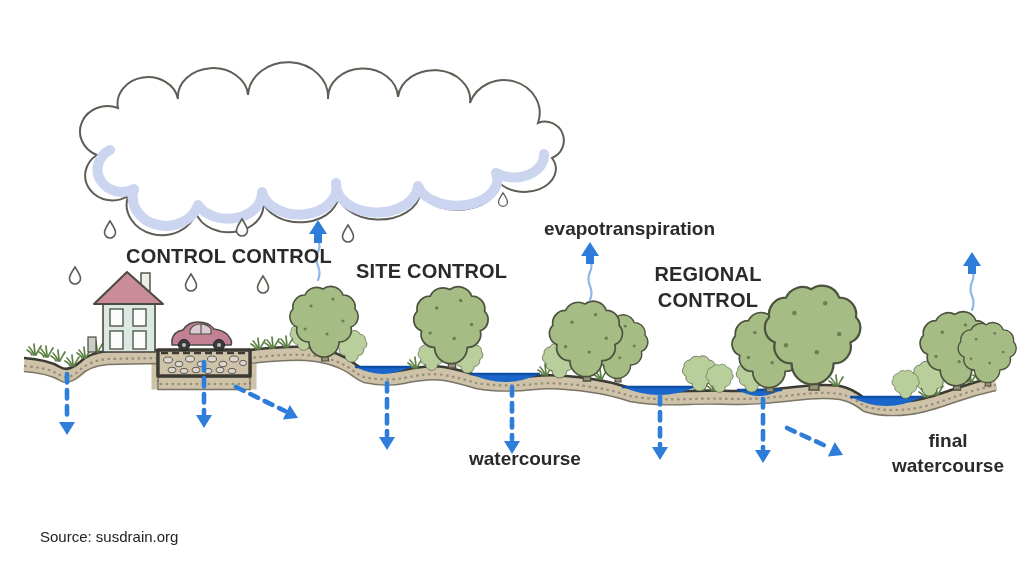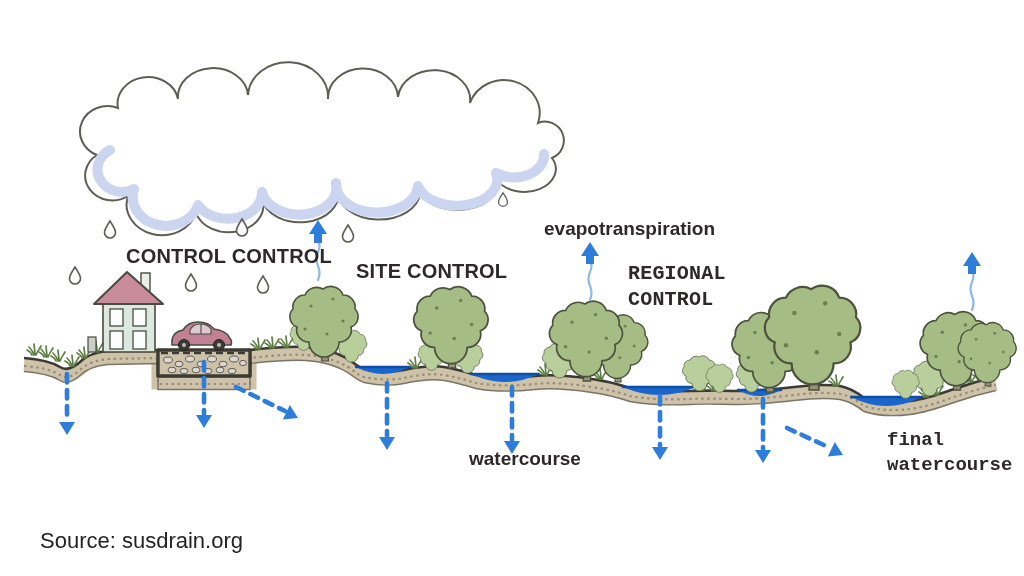--- a/index.html
+++ b/index.html
@@ -37,28 +37,28 @@
   .wheel{fill:#3a3a3a;stroke:#22221f;stroke-width:1;}
   .hub{fill:#bdbdb8;}
   .dash{stroke:var(--arrow-blue);stroke-width:4.6;stroke-dasharray:8.5 7.5;stroke-linecap:round;fill:none;}
   .ahead{fill:var(--arrow-blue);}
   .arrow-tail{stroke:var(--arrow-tail-blue);stroke-width:2.2;fill:none;stroke-linecap:round;}
 
   
   .lbl{position:absolute;color:var(--text-dark);white-space:nowrap;}
   .lbl-caps{font-weight:700;font-size:20px;letter-spacing:0.2px;}
   .lbl-low{font-weight:600;font-size:19px;}
-  .lbl-wrap{white-space:normal;text-align:left;line-height:1.32;font-family:Liberation Mono, monospace;}
+  .lbl-wrap{white-space:normal;text-align:center;line-height:1.32;}
   #lbl-source-control{left:126px;top:245px;}
   #lbl-site-control{left:356px;top:260px;}
   #lbl-regional{left:628px;top:261px;width:160px;}
   #lbl-evapo{left:510px;top:218px;margin-left:34px;}
   #lbl-infiltration{left:469px;top:448px;}
   #lbl-final{left:843px;top:428px;width:122px;margin-left:44px;}
-  #credit{position:absolute;left:40px;top:528px;font-size:22px;font-weight:400;color:#232323;}
+  #credit{position:absolute;left:40px;top:528px;font-size:15px;font-weight:400;color:#232323;}
 </style>
 </head>
 <body>
 
 <div id="stage">
 
   <svg id="artwork" viewBox="0 0 1024 576" aria-hidden="true">
     <defs>
       <path id="canopy-shape" d="M -28 -34 A 11 11 0 0 1 -32 -52 A 12 12 0 0 1 -20 -66 A 13 13 0 0 1 -2 -72 A 13 13 0 0 1 18 -66 A 12 12 0 0 1 30 -52 A 11 11 0 0 1 26 -34 A 12 12 0 0 1 14 -19 A 15 15 0 0 1 -16 -19 A 12 12 0 0 1 -28 -34 Z"></path>
       <g id="tree-proto">

